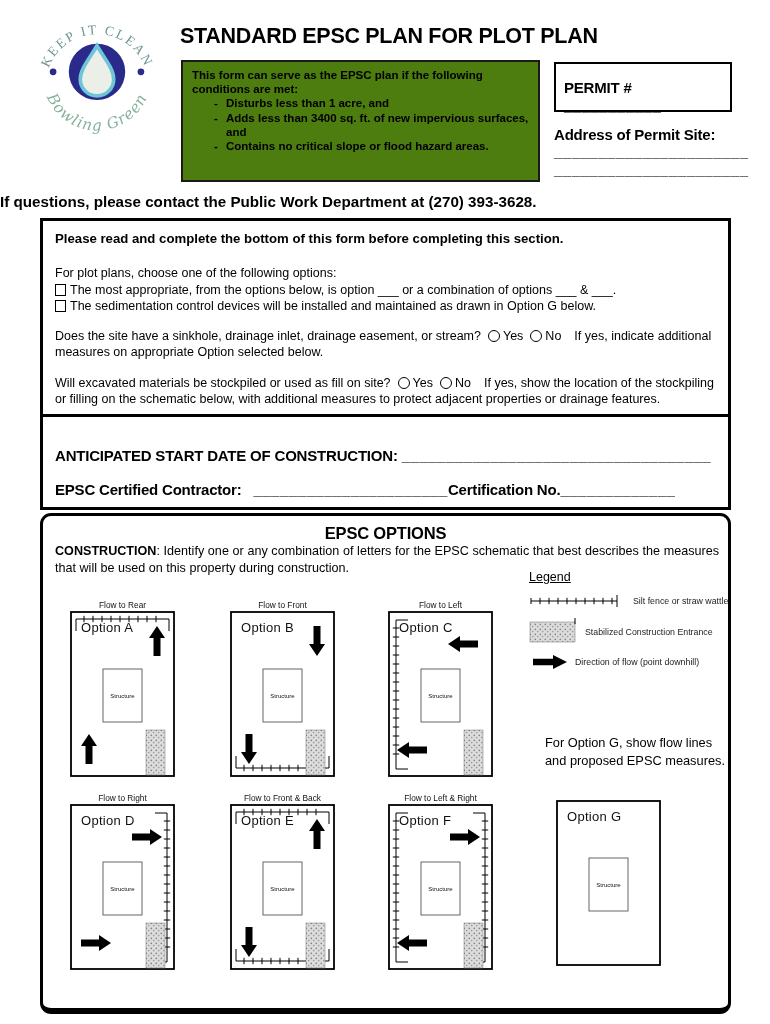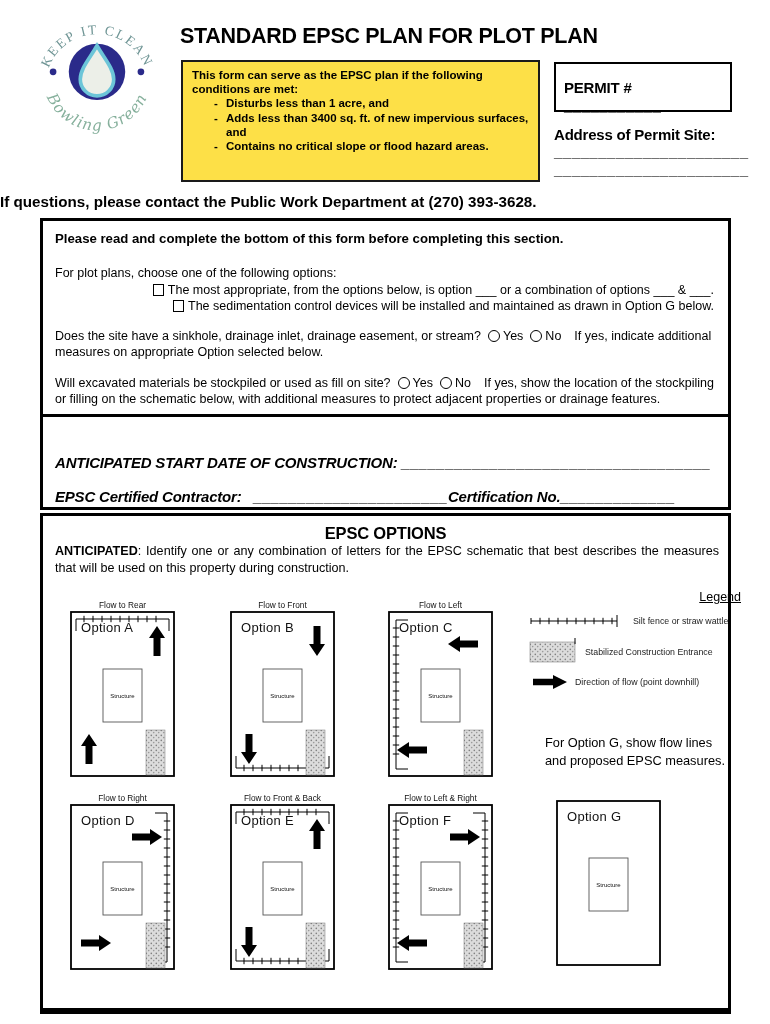--- a/index.html
+++ b/index.html
@@ -3,54 +3,54 @@
 <meta charset="utf-8">
 <style>
   html,body{margin:0;padding:0;background:#fff;}
   body{width:770px;height:1024px;font-family:"Liberation Sans",sans-serif;color:#000;}
   .page{position:relative;width:770px;height:1024px;background:#fff;overflow:hidden;}
   .abs{position:absolute;}
   .b{font-weight:bold;}
   
   .logo{left:28px;top:6px;width:138px;height:138px;overflow:visible;}
   .form-title{left:180px;top:24px;font-size:21.5px;font-weight:bold;letter-spacing:-0.3px;}
-  .cond-box{left:181px;top:60px;width:359px;height:122px;background:#fde047;border:2px solid #1a1a1a;box-sizing:border-box;padding:6px 9px;font-size:11.5px;font-weight:bold;line-height:14.2px;}
+  .cond-box{left:181px;top:60px;width:359px;height:122px;background:#4d7c0f;border:2px solid #1a1a1a;box-sizing:border-box;padding:6px 9px;font-size:11.5px;font-weight:bold;line-height:14.2px;}
   .bullet{position:relative;padding-left:34px;}
   .bullet .marker{position:absolute;left:22px;}
   .permit-box{left:554px;top:62px;width:178px;height:50px;border:2px solid #000;box-sizing:border-box;padding:15px 0 0 8px;}
   .f15{font-size:15px;font-weight:bold;letter-spacing:-0.2px;}
   .addr-label{left:554px;top:126px;}
   .addr-line1{left:554px;top:143px;}
   .addr-line2{left:554px;top:161px;}
   .contact{left:0;top:193px;width:608px;text-align:left;font-size:15.2px;font-weight:bold;}
   
   .box{position:absolute;left:40px;width:691px;border:3px solid #000;box-sizing:border-box;background:#fff;}
   #box1{top:218px;height:248px;padding:10px 14px 0 12px;}
-  #box2{top:414px;height:96px;padding:15px 14px 0 12px;font-style:italic;}
-  #box3{top:513px;height:501px;border-bottom-width:6px;}
+  #box2{top:414px;height:96px;padding:8px 14px 0 12px;}
+  #box3{top:513px;height:501px;border-bottom-width:6px;border-radius:11px;}
   .t{font-size:12.5px;line-height:16.5px;}
   .head13{font-size:13.2px;font-weight:bold;margin:4px 0 0 0;}
   #box1 p{margin:0;}
   .choose{margin-top:19px !important;}
-  .cbrow{font-size:12.5px;line-height:16px;text-align:right;}
+  .cbrow{font-size:12.5px;line-height:16px;}
   .q{margin-top:14px !important;}
   .checkbox{display:inline-block;width:10px;height:12px;border:1.7px solid #000;vertical-align:-2px;margin-right:4px;box-sizing:border-box;width:11px;}
   .radio{display:inline-block;width:12px;height:12px;border:1.8px solid #000;border-radius:50%;vertical-align:-2px;margin:0 3px 0 7px;box-sizing:border-box;}
   .gap{display:inline-block;width:13px;}
   #box2 p{margin:0;}
   .s2l1{margin-top:22px !important;}
   .s2l2{margin-top:17px !important;}
   .blank{letter-spacing:0.5px;}
   
   .opt-title{left:0;top:8px;width:100%;text-align:center;font-size:16.5px;font-weight:bold;letter-spacing:-0.2px;}
   .instr{left:12px;top:27px;width:664px;margin:0;text-align:justify;font-size:12.6px;line-height:16.5px;}
   .diagram{position:absolute;width:107px;height:178px;}
   .diagram svg text{font-family:"Liberation Sans",sans-serif;fill:#111;}
   .fence{stroke:#000;stroke-width:1;fill:none;}
-  .legend{left:486px;top:74px;width:212px;text-align:right;}
+  .legend{left:486px;top:54px;width:212px;}
   .legend-title{font-size:12.5px;text-decoration:underline;}
   .legend-item{display:flex;align-items:center;margin-top:9px;}
   .legend-item .licon{flex:0 0 auto;display:inline-flex;}
   .llabel{font-size:8.8px;margin-left:6px;white-space:nowrap;color:#222;}
   .gnote{left:502px;top:218px;width:215px;font-size:12.8px;line-height:18px;}
   .gnote span{display:block;}
 </style>
 </head>
 <body>
 
@@ -116,21 +116,21 @@
       <span class="blank">___________________________________</span>
     </p>
     <p class="f15 s2l2">
       <span>EPSC Certified Contractor:</span>&nbsp;&nbsp;
       <span class="blank">______________________</span><span>Certification No.</span><span class="blank">_____________</span>
     </p>
   </section>
 
   <section class="box" id="box3">
     <div class="abs opt-title">EPSC OPTIONS</div>
-    <p class="abs instr"><span class="b">ANTICIPATED</span><span>: Identify one or any combination of letters for the EPSC schematic that best describes the measures that will be used on this property during construction.</span></p>
+    <p class="abs instr"><span class="b">CONSTRUCTION</span><span>: Identify one or any combination of letters for the EPSC schematic that best describes the measures that will be used on this property during construction.</span></p>
 
     <div class="diagram" style="left:26px;top:83px"><svg width="107" height="178" viewBox="0 0 105 178">
           <defs>
             <pattern id="sp0" patternUnits="userSpaceOnUse" width="5" height="5">
               <rect width="5" height="5" fill="#dcdcdc"></rect>
               <circle cx="1.3" cy="1.4" r="0.8" fill="#808080"></circle>
               <circle cx="3.7" cy="3.6" r="0.8" fill="#9a9a9a"></circle>
             </pattern>
           </defs>
           <text x="52.5" y="8.5" text-anchor="middle" font-size="8.3">Flow to Rear</text>

